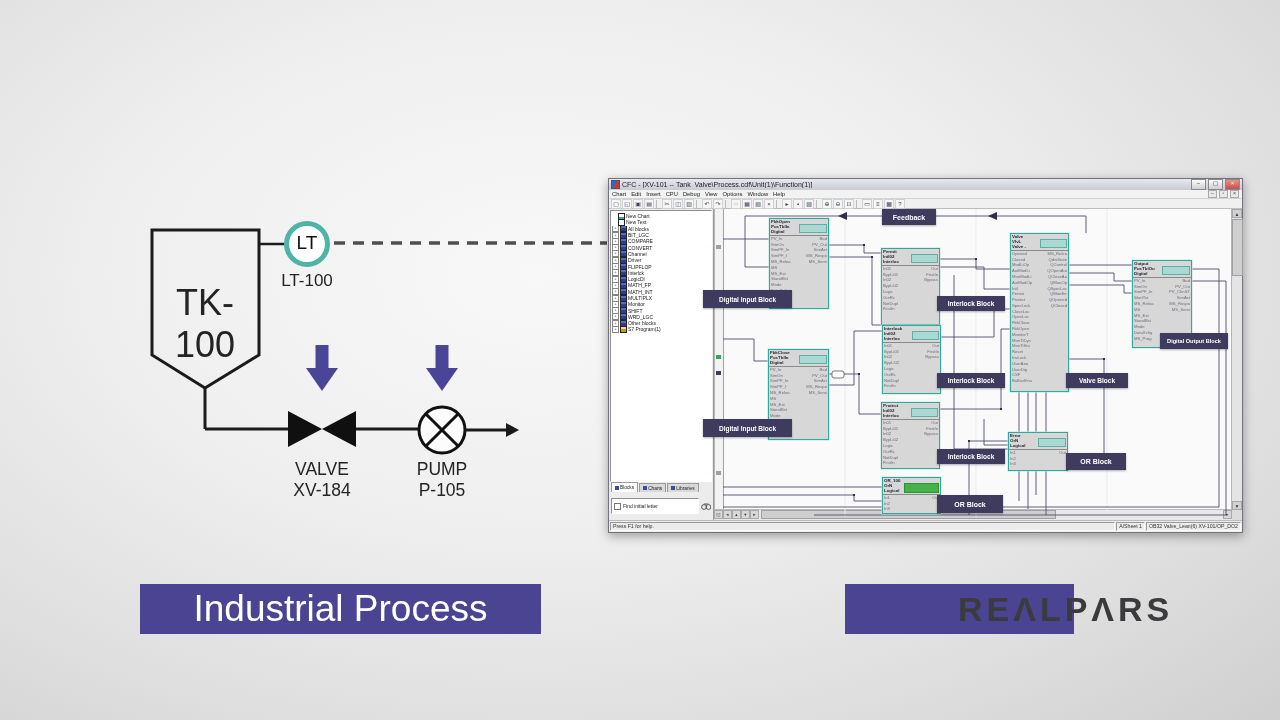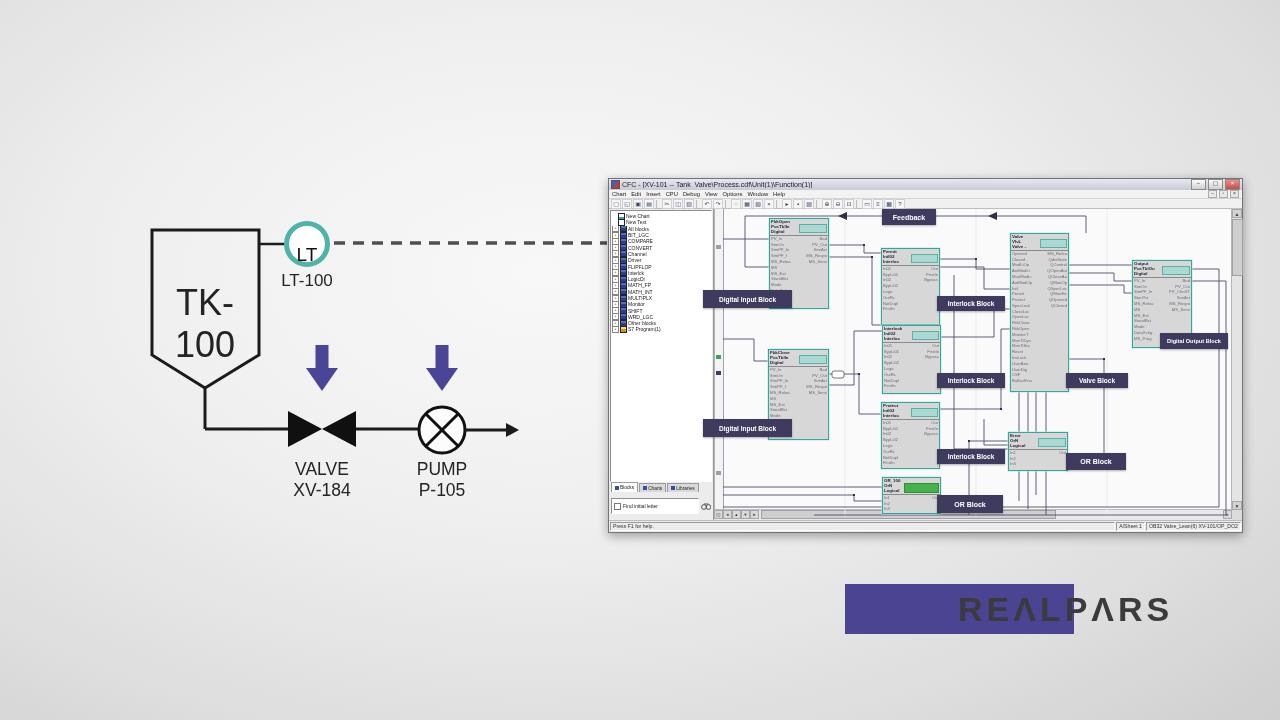--- a/index.html
+++ b/index.html
@@ -4,21 +4,21 @@
 <style>
   html,body{margin:0;padding:0;}
   body{width:1280px;height:720px;overflow:hidden;font-family:"Liberation Sans",sans-serif;}
   #stage{position:relative;width:1280px;height:720px;
     background:radial-gradient(ellipse at 42% 38%, #f8f8f8 0%, #efefef 40%, #dedede 75%, #cfcfcf 100%);}
   .abs{position:absolute;}
 
   
   .diag-label{position:absolute;color:#242424;text-align:center;}
   #tk-label{left:150px;top:282px;width:110px;font-size:36px;}
-  #lt-tag{left:287px;top:244px;width:40px;font-size:19px;color:#111;}
+  #lt-tag{left:287px;top:232px;width:40px;font-size:19px;color:#111;}
   #lt-label{left:267px;top:271px;width:80px;font-size:17px;}
   .equip-label{font-size:17.5px;line-height:21px;}
   #valve-label{left:272px;top:459px;width:100px;}
   #pump-label{left:397px;top:459px;width:90px;}
 
   
   .banner{position:absolute;background:#4a4493;}
   #banner-left{left:140px;top:584px;width:401px;height:50px;display:flex;align-items:center;justify-content:center;}
   #banner-left span{color:#fff;font-size:37px;}
   #banner-right-bg{left:845px;top:584px;width:229px;height:50px;z-index:1;}
@@ -143,20 +143,23 @@
   <div class="diag-label" id="lt-label">LT-100</div>
   <div class="diag-label equip-label" id="valve-label">
     <div>VALVE</div>
     <div>XV-184</div>
   </div>
   <div class="diag-label equip-label" id="pump-label">
     <div>PUMP</div>
     <div>P-105</div>
   </div>
 
+  <div class="banner" id="banner-left">
+    <span>Industrial Process</span>
+  </div>
   <div class="banner" id="banner-right-bg"></div>
   <div class="abs" id="watermark">REΛLPΛRS</div>
 
   <div class="abs" id="cfc">
     <div id="titlebar">
       <span id="title-icon"></span>
       <span id="title-text">CFC - [XV-101 -- Tank_Valve\Process.cdf\Unit(1)\Function(1)]</span>
       <span class="winbtn">–</span>
       <span class="winbtn">▢</span>
       <span class="winbtn close">×</span>

